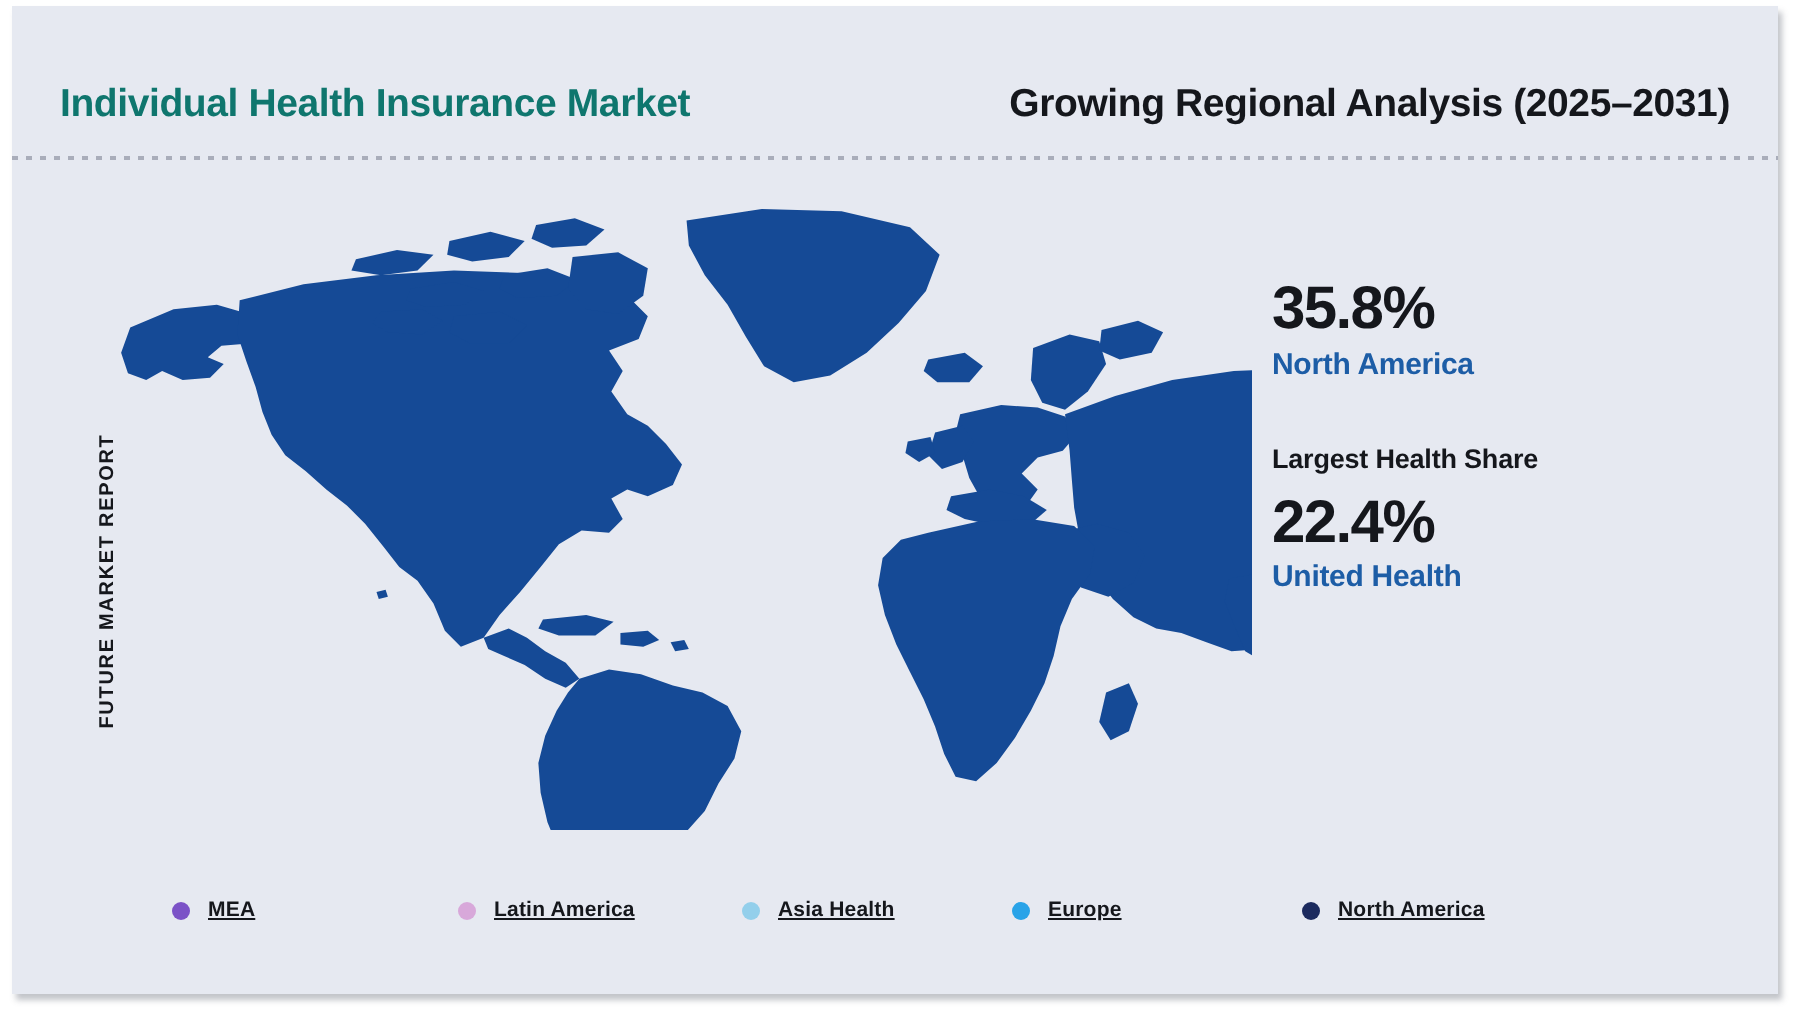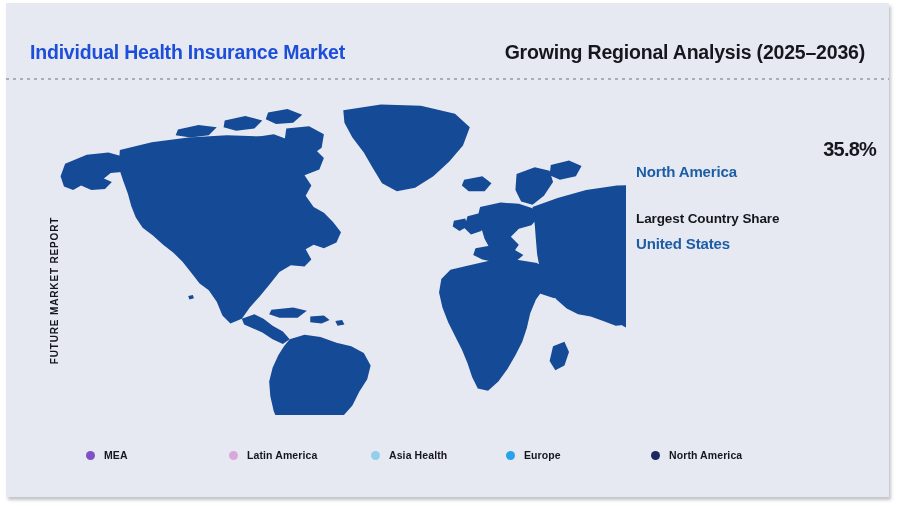--- a/index.html
+++ b/index.html
@@ -41,21 +41,21 @@
     top: 0;
     width: 883px;
     height: 75px;
   }
   .title-left {
     position: absolute;
     left: 24px;
     top: 40px;
     font-size: 19.5px;
     font-weight: bold;
-    color: #1d4ed8;
+    color: #0f766e;
     letter-spacing: -0.2px;
     white-space: nowrap;
     line-height: 1;
   }
   .title-right {
     position: absolute;
     right: 24px;
     top: 40px;
     font-size: 19.5px;
     font-weight: bold;
@@ -117,27 +117,26 @@
   .stat-block:last-child { margin-bottom: 0; }
   .stat-label {
     font-size: 13.5px;
     font-weight: bold;
     color: #15171c;
     letter-spacing: -0.1px;
     line-height: 1.2;
     margin-bottom: 8px;
   }
   .stat-value {
-    font-size: 20px;
+    font-size: 30px;
     font-weight: bold;
     color: #15171c;
     letter-spacing: -0.8px;
     line-height: 1.05;
     margin-bottom: 3px;
-    text-align: right;
   }
   .stat-region {
     font-size: 15px;
     font-weight: bold;
     color: #1d5da6;
     letter-spacing: -0.15px;
     line-height: 1.2;
   }
 
   
@@ -161,31 +160,32 @@
     height: 9px;
     border-radius: 50%;
     margin-right: 9px;
     flex: 0 0 auto;
   }
   .legend-text {
     font-size: 10.5px;
     font-weight: bold;
     color: #15171c;
     letter-spacing: 0.1px;
+    text-decoration: underline;
   }
 </style>
 </head>
 <body>
 
 <div id="infographic">
   <div class="panel" style="background: rgb(230, 233, 241);">
 
     <div class="header">
       <div class="title-left">Individual Health Insurance Market</div>
-      <div class="title-right">Growing Regional Analysis (2025–2036)</div>
+      <div class="title-right">Growing Regional Analysis (2025–2031)</div>
     </div>
     <div class="divider"></div>
 
     <div class="brand-vertical">FUTURE MARKET REPORT</div>
 
     <div class="map-wrap">
       <svg viewBox="0 0 1000 560" preserveAspectRatio="xMidYMid meet">
         <g fill="#154a96" stroke="none">
 
           <path d="M16,120 L54,104 L92,100 L120,108 L134,124 L120,134 L96,136 L84,146 L98,152 L86,164 L62,166 L44,158 L30,166 L14,160 L8,142 Z"></path>
@@ -277,22 +277,23 @@
     </div>
 
     <div class="stats">
 
       <div class="stat-block">
         <div class="stat-value">35.8%</div>
         <div class="stat-region">North America</div>
       </div>
 
       <div class="stat-block">
-        <div class="stat-label">Largest Country Share</div>
-        <div class="stat-region">United States</div>
+        <div class="stat-label">Largest Health Share</div>
+        <div class="stat-value">22.4%</div>
+        <div class="stat-region">United Health</div>
       </div>
 
     </div>
 
     <div class="legend">
 
       <div class="legend-item" style="left:0px;">
         <span class="legend-dot" style="background-color: rgb(123, 82, 199);"></span>
         <span class="legend-text">MEA</span>
       </div>

